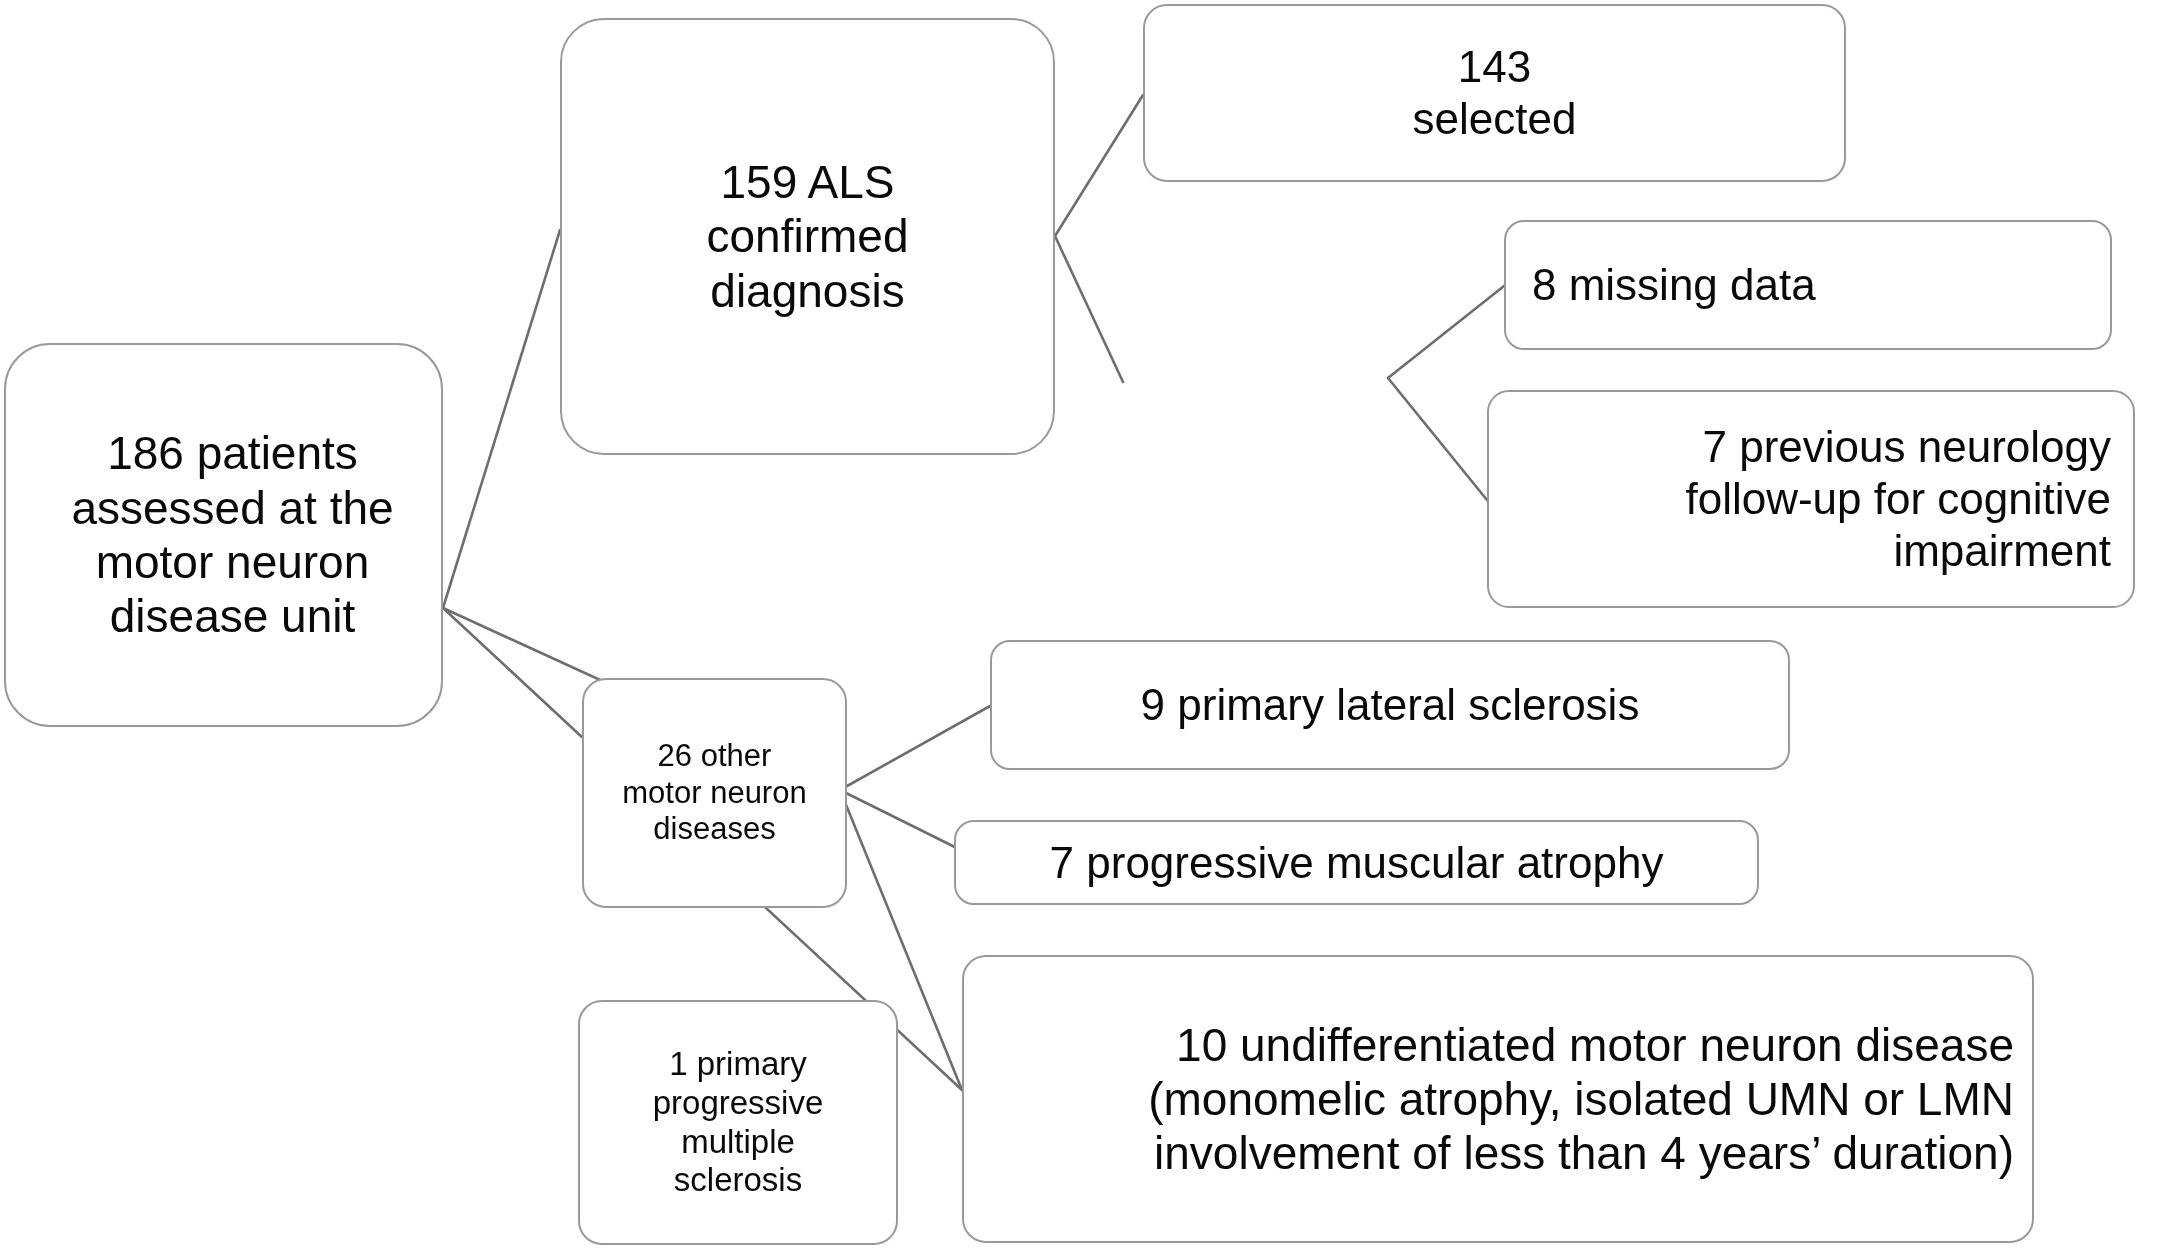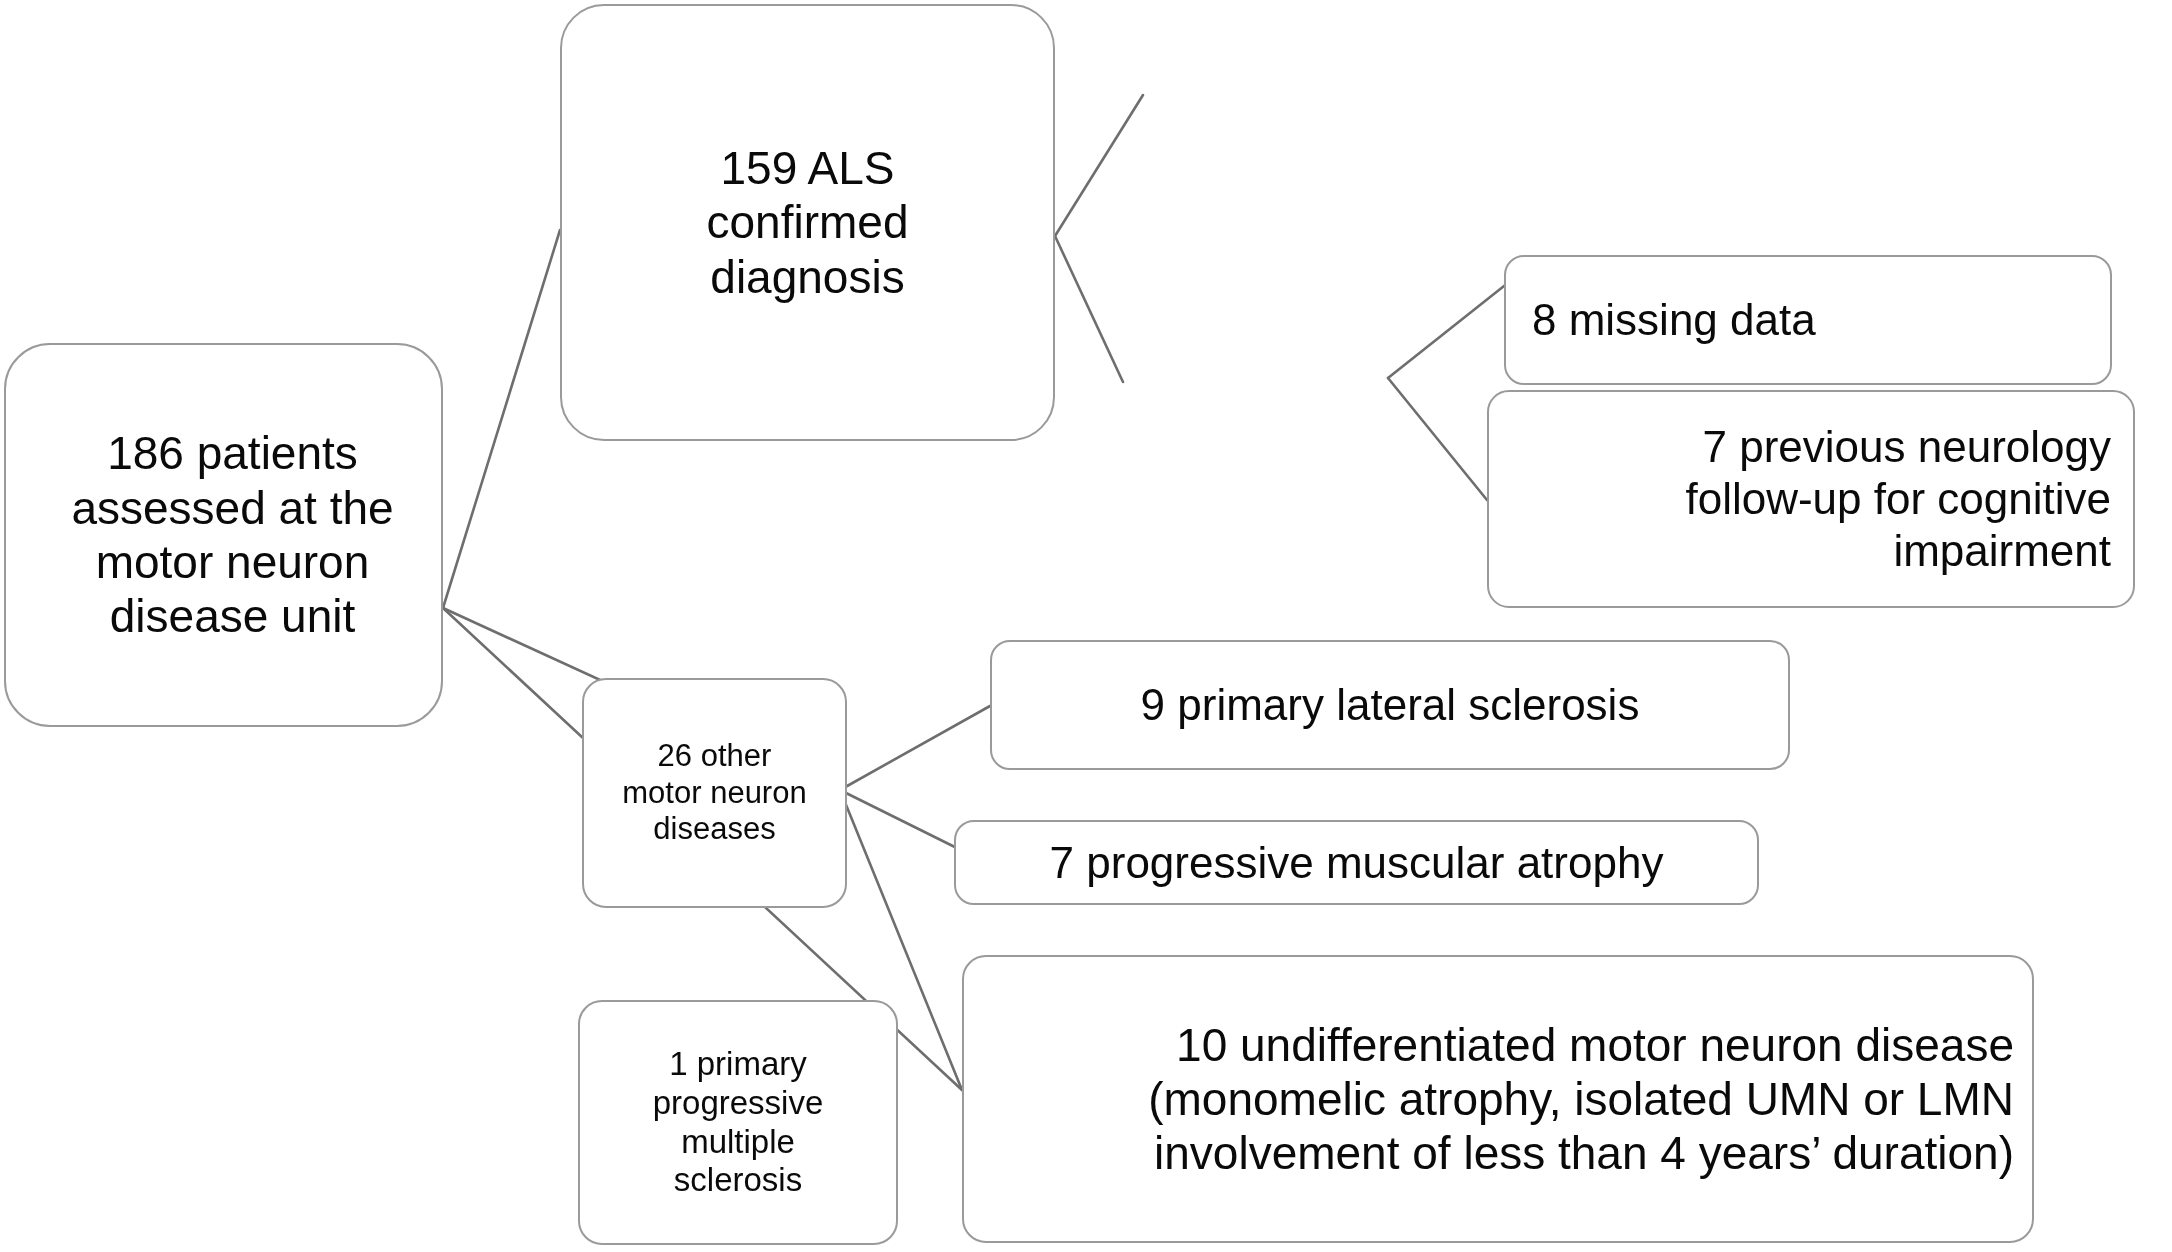--- a/index.html
+++ b/index.html
@@ -44,30 +44,30 @@
     padding: 0 10px;
     line-height: 1.18;
     white-space: pre-line;
     color: #0a0a0a;
   }
 
   
   #node-root        { left: 4px;    top: 343px;  width: 439px;  height: 384px; border-radius: 46px; padding-left: 18px; }
   #node-root .label { font-size: 46px; }
 
-  #node-als         { left: 560px;  top: 4px;   width: 495px;  height: 437px; border-radius: 44px; }
+  #node-als         { left: 560px;  top: 18px;   width: 495px;  height: 437px; border-radius: 44px; }
   #node-als .label  { font-size: 46px; }
 
   #node-selected        { left: 1143px; top: 4px;  width: 703px; height: 178px; border-radius: 24px; }
   #node-selected .label { font-size: 44px; }
 
   #node-excluded        { left: 1123px; top: 294px; width: 265px; height: 174px; border-radius: 22px; }
   #node-excluded .label { font-size: 44px; }
 
-  #node-missing        { left: 1504px; top: 220px; width: 608px; height: 130px; border-radius: 20px; margin-top: 35px; }
+  #node-missing        { left: 1504px; top: 220px; width: 608px; height: 130px; border-radius: 20px; }
   #node-missing .label { font-size: 44px; text-align: left; padding-left: 26px; }
 
   #node-neuro        { left: 1487px; top: 390px; width: 648px; height: 218px; border-radius: 22px; }
   #node-neuro .label { font-size: 44px; text-align: right; padding-right: 22px; }
 
   #node-other        { left: 582px;  top: 678px; width: 265px; height: 230px; border-radius: 24px; }
   #node-other .label { font-size: 31px; }
 
   #node-pls        { left: 990px;  top: 640px; width: 800px; height: 130px; border-radius: 20px; }
   #node-pls .label { font-size: 44px; }
@@ -111,20 +111,24 @@
 motor neuron
 disease unit</span>
   </div>
 
   <div class="node" id="node-als">
     <span class="label">159 ALS
 confirmed
 diagnosis</span>
   </div>
 
+  <div class="node" id="node-selected">
+    <span class="label">143
+selected</span>
+  </div>
 
 
   <div class="node" id="node-missing">
     <span class="label">8 missing data</span>
   </div>
 
   <div class="node" id="node-neuro">
     <span class="label">7 previous neurology
 follow-up for cognitive
 impairment</span>

